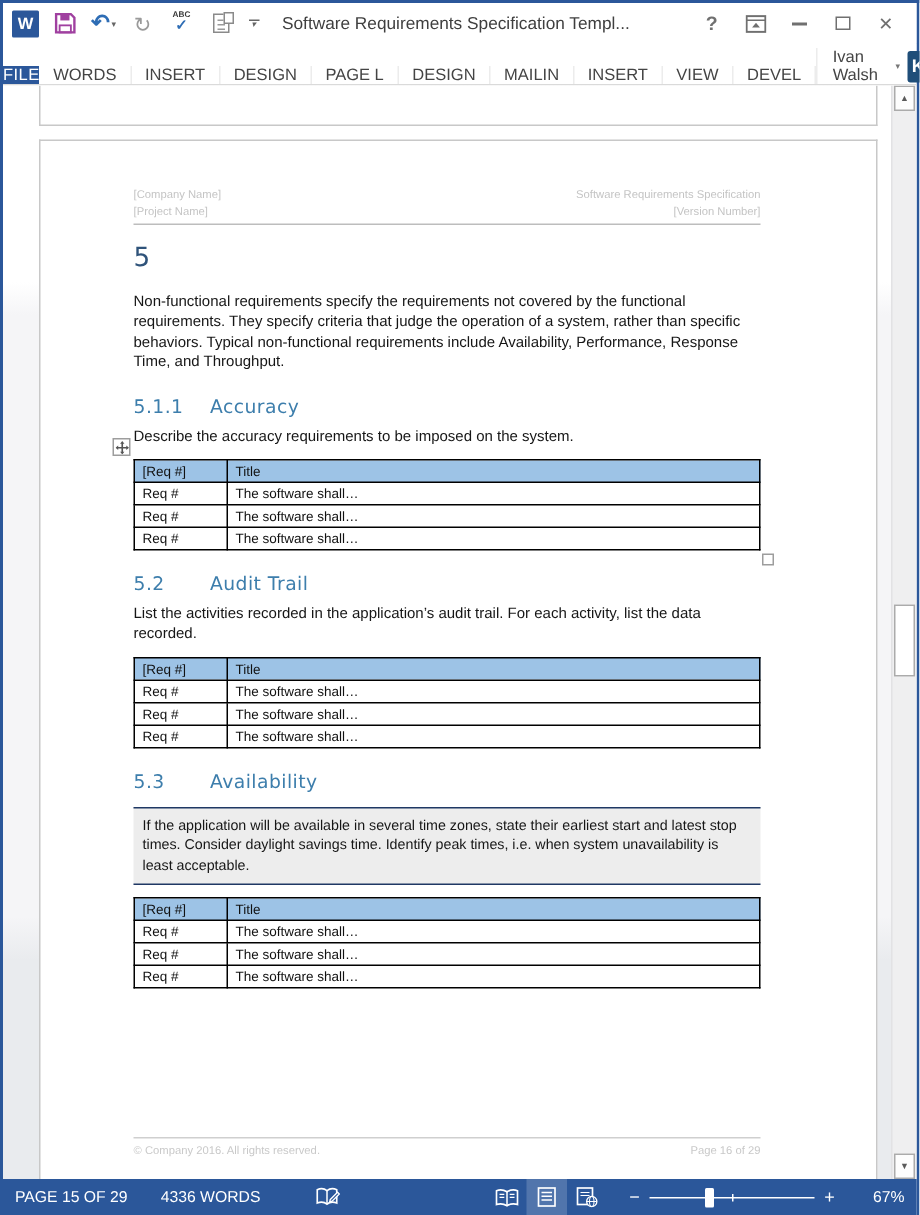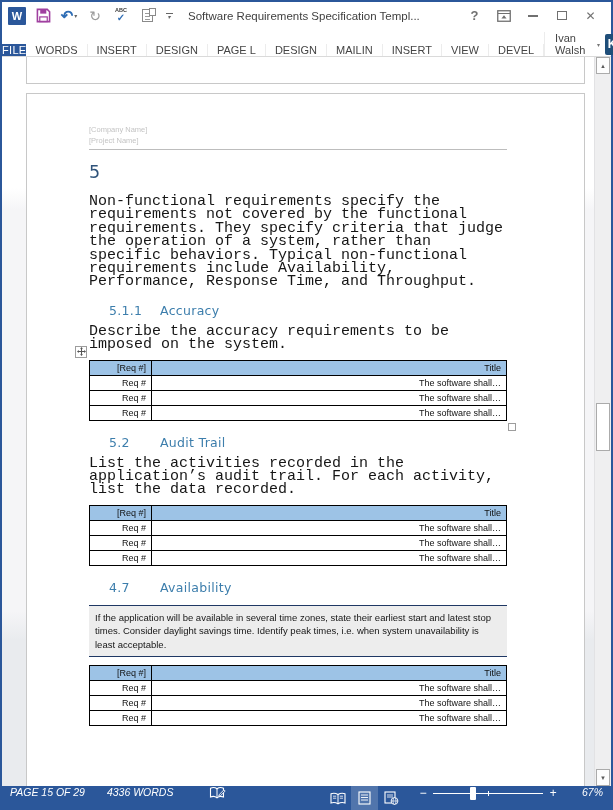--- a/index.html
+++ b/index.html
@@ -57,28 +57,28 @@
   .page { position:absolute; left:24px; right:26px; top:36px; bottom:0; background:#fff;
           border:1px solid #c8c8c8; border-bottom:none; padding:30px 77px 0 62px; overflow:hidden; }
 
   .page-header { display:flex; justify-content:space-between; font-size:7.5px; line-height:11px;
                  color:#c4c4c4; border-bottom:1px solid #bdbdbd; padding-bottom:3px; }
   .ph-right { text-align:right; }
 
   .h1 { display:flex; margin-top:12px; color:#2F537A; font-size:17.5px; letter-spacing:0.4px; font-family:"DejaVu Sans",sans-serif; font-weight:normal; }
   .h1 .num { width:51px; flex:0 0 auto; }
   .h2 { display:flex; margin-top:14px; color:#3D7EAC; font-size:12.5px; letter-spacing:0.3px; font-family:"DejaVu Sans",sans-serif; font-weight:normal; }
-  .h2 .num { width:51px; flex:0 0 auto;margin-left:20px; }
-
-  .body-p { margin-top:13px; font-size:15px; line-height:13.4px; color:#161616;font-family:Liberation Mono, monospace; }
+  .h2 .num { width:51px; flex:0 0 auto; }
+
+  .body-p { margin-top:13px; font-size:10px; line-height:13.4px; color:#161616; }
   .h2 + .body-p { margin-top:7px; }
 
   .tbl-wrap { position:relative; margin-top:8px; }
   table.req { width:100%; border-collapse:collapse; border:1.5px solid #000; font-size:9px; color:#111; table-layout:fixed; }
-  table.req th, table.req td { border:1px solid #000; padding:2px 5px; height:15px; text-align:right; font-weight:normal; vertical-align:middle; }
+  table.req th, table.req td { border:1px solid #000; padding:2px 5px; height:15px; text-align:left; font-weight:normal; vertical-align:middle; }
   table.req th:first-child, table.req td:first-child { width:62px; }
   table.req thead th { background:#9DC3E6; }
   .move-handle { position:absolute; left:-14px; top:-14px; width:12px; height:12px; background:#fff;
                  border:1px solid #9d9d9d; display:flex; align-items:center; justify-content:center; }
   .resize-handle { position:absolute; right:-9px; bottom:-10px; width:8px; height:8px; background:#fff; border:1px solid #9d9d9d; }
 
   .note-box { margin-top:10px; background:#EDEDED; border-top:1.5px solid #1F3864; border-bottom:1.5px solid #1F3864;
               padding:5px 6px; font-size:9.5px; line-height:13.4px; color:#161616; }
 
   .page-footer { position:absolute; left:62px; right:77px; bottom:15px; border-top:1px solid #cfcfcf;
@@ -86,22 +86,22 @@
 
   
   .vscroll { position:absolute; top:0; right:0; bottom:0; width:17px; background:#efeff0; border-left:1px solid #e2e2e4; }
   .sc-btn { position:absolute; left:1px; right:1px; height:17px; background:#fdfdfd; border:1px solid #ababab;
             display:flex; align-items:center; justify-content:center; font-size:6px; color:#5a5a5a; }
   .sc-up { top:0; }
   .sc-down { bottom:0; }
   .sc-thumb { position:absolute; left:1px; right:1px; top:346px; height:48px; background:#ffffff; border:1px solid #ababab; }
 
   
-  .statusbar { height:24px; background:#2B579A; color:#fff; display:flex; align-items:flex-start;
-               font-size:10.5px; padding-left:8px; flex:0 0 auto;font-style:italic; }
+  .statusbar { height:24px; background:#2B579A; color:#fff; display:flex; align-items:center;
+               font-size:10.5px; padding-left:8px; flex:0 0 auto; }
   .sb-item { margin-right:22px; white-space:nowrap; }
   .sb-proof { margin-left:14px; display:flex; align-items:center; }
   .views { margin-left:auto; display:flex; }
   .view-btn { width:27px; height:24px; display:flex; align-items:center; justify-content:center; }
   .view-btn.sel { background:rgba(255,255,255,0.18); }
   .zoomctl { display:flex; align-items:center; margin-left:10px; }
   .zminus,.zplus { width:16px; text-align:center; font-size:12px; }
   .ztrack { position:relative; width:110px; height:13px; margin:0 2px; }
   .ztrack .line { position:absolute; left:0; right:0; top:6px; height:1px; background:#fff; }
   .ztrack .tick { position:absolute; left:50%; top:4px; width:1px; height:5px; background:#fff; }
@@ -199,20 +199,24 @@
   <div class="workspace">
     <div class="prevpage"></div>
 
     <div class="page">
 
       <div class="page-header">
         <div class="ph-left">
           <div>[Company Name]</div>
           <div>[Project Name]</div>
         </div>
+        <div class="ph-right">
+          <div>Software Requirements Specification</div>
+          <div>[Version Number]</div>
+        </div>
       </div>
 
       <div class="h1">
         <span class="num">5</span>
       </div>
 
       <p class="body-p">Non-functional requirements specify the requirements not covered by the functional requirements. They specify criteria that judge the operation of a system, rather than specific behaviors. Typical non-functional requirements include Availability, Performance, Response Time, and Throughput.</p>
 
       <div class="h2">
         <span class="num">5.1.1</span>
@@ -274,21 +278,21 @@
               </tr>
               <tr>
                 <td>Req #</td>
                 <td>The software shall…</td>
               </tr>
             </tbody>
           </table>
       </div>
 
       <div class="h2">
-        <span class="num">4.7</span>
+        <span class="num">5.3</span>
         <span>Availability</span>
       </div>
       <div class="note-box">If the application will be available in several time zones, state their earliest start and latest stop times. Consider daylight savings time. Identify peak times, i.e. when system unavailability is least acceptable.</div>
       <div class="tbl-wrap">
         <table class="req">
             <thead>
               <tr>
                 <th>[Req #]</th>
                 <th>Title</th>
               </tr>
@@ -303,20 +307,24 @@
                 <td>The software shall…</td>
               </tr>
               <tr>
                 <td>Req #</td>
                 <td>The software shall…</td>
               </tr>
             </tbody>
           </table>
       </div>
 
+      <div class="page-footer">
+        <span>© Company 2016. All rights reserved.</span>
+        <span>Page 16 of 29</span>
+      </div>
     </div>
 
     <div class="vscroll">
       <span class="sc-btn sc-up">▲</span>
       <span class="sc-thumb"></span>
       <span class="sc-btn sc-down">▼</span>
     </div>
   </div>
 
   <div class="statusbar">

